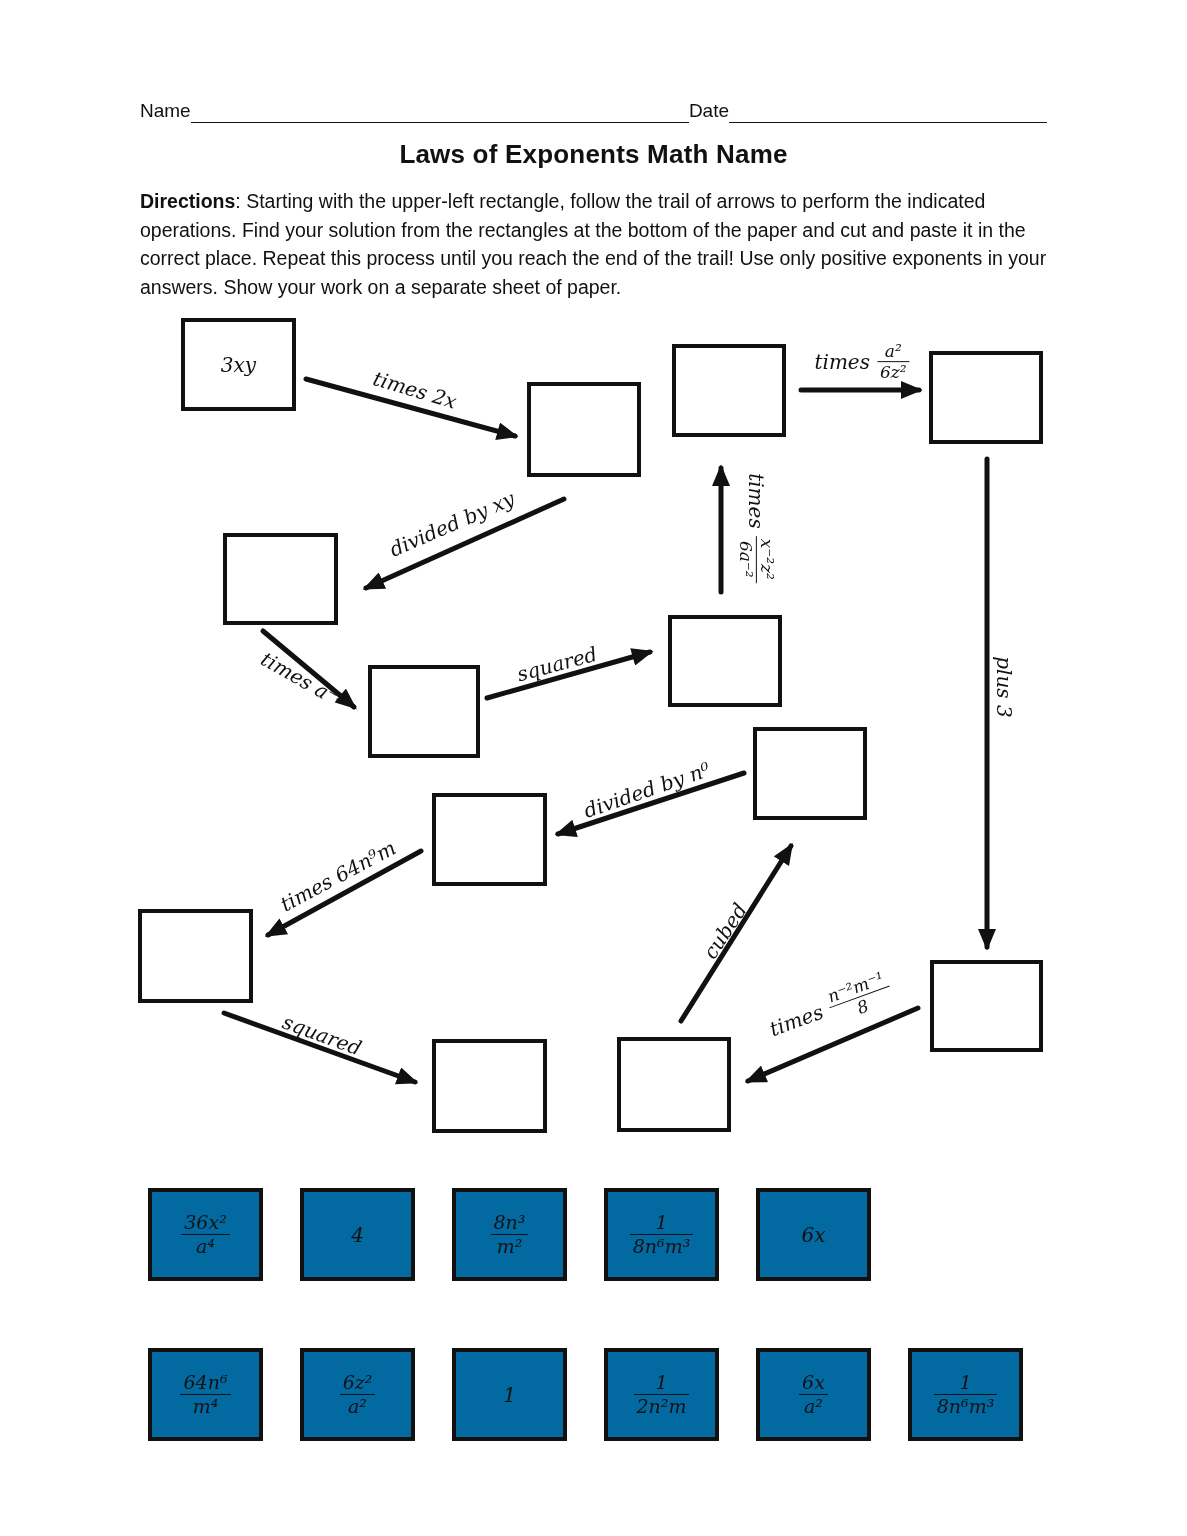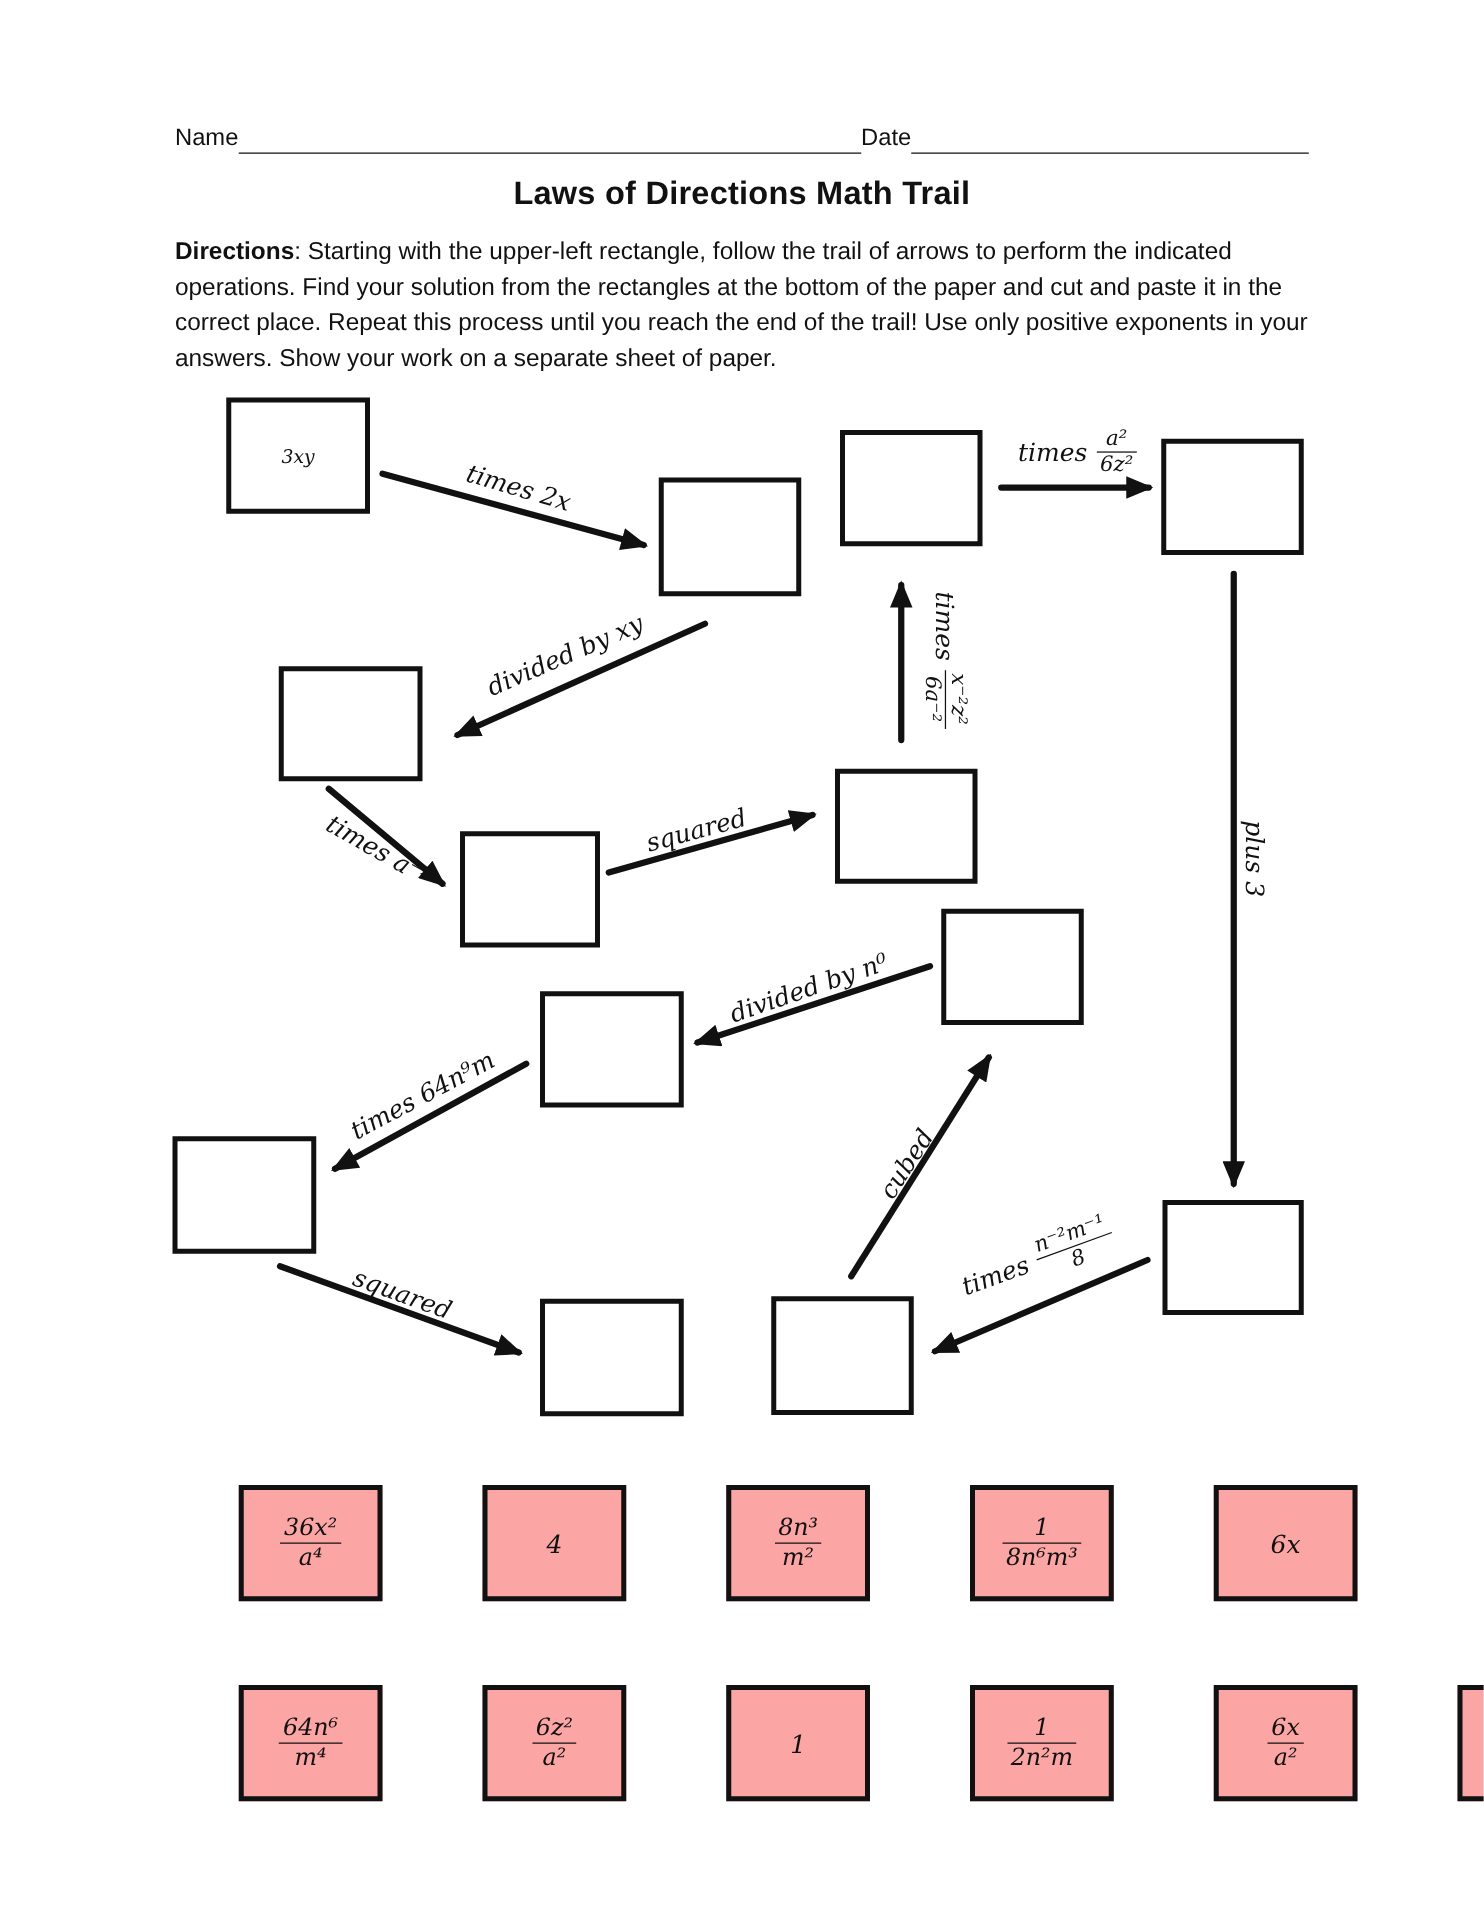--- a/index.html
+++ b/index.html
@@ -16,34 +16,34 @@
   .hline.l2 { flex:314; }
   
   .title { position:absolute; top:139px; left:0; width:100%; text-align:center;
            font-size:26px; font-weight:bold; letter-spacing:.2px; }
   
   .dirs { position:absolute; top:187px; left:140px; width:910px; font-size:19.5px; line-height:28.5px; }
   .dirs b { font-weight:bold; }
   
   .tbox { position:absolute; border:4px solid #111; background:#fff;
           display:flex; align-items:center; justify-content:center; }
-  .mtx { font-family:"DejaVu Serif", serif; font-style:italic; font-size:15px; color:#111; }
+  .mtx { font-family:"DejaVu Serif", serif; font-style:italic; font-size:20px; color:#111; }
   
   .albl { position:absolute; white-space:nowrap; display:flex; align-items:center; gap:7px;
           font-family:"DejaVu Serif", serif; font-style:italic; font-size:20px; color:#111; }
   .albl .ltx { white-space:pre; }
   
   .vfrac { display:inline-flex; flex-direction:column; align-items:center; line-height:1.08; }
   .vfrac .fbar { display:block; width:100%; height:0; border-top:1.8px solid #111; margin:1px 0; }
   .vfrac .fnum, .vfrac .fden { padding:0 3px; font-size:17px; font-family:"DejaVu Serif", serif; font-style:italic; }
   
   .answer-row { position:absolute; left:148px; display:flex; gap:37px; }
   .row1 { top:1188px; } .row2 { top:1348px; }
-  .tile { width:115px; height:93px; border:4px solid #111; background:#fca5a5;
-          display:flex; align-items:center; justify-content:center;margin-left:43px; }
+  .tile { width:115px; height:93px; border:4px solid #111; background:#0369a1;
+          display:flex; align-items:center; justify-content:center; }
   .tile .mtx { font-size:20px; }
   .tile .vfrac .fnum, .tile .vfrac .fden { font-size:19px; }
   
   .arrows { position:absolute; left:0; top:0; width:1187px; height:1536px; pointer-events:none; }
   .arrows line { stroke:#111; stroke-width:5; stroke-linecap:round; }
   .arrows path { fill:#111; }
   
   .foot { position:absolute; top:1446px; left:0; width:100%; text-align:center; font-size:19px; color:#222; }
 </style>
 </head>
@@ -51,21 +51,21 @@
 
 <div class="page">
 
   <div class="hdr">
     <span class="hlabel">Name</span>
     <span class="hline l1"></span>
     <span class="hlabel">Date</span>
     <span class="hline l2"></span>
   </div>
 
-  <div class="title">Laws of Directions Math Trail</div>
+  <div class="title">Laws of Exponents Math Name</div>
 
   <p class="dirs"><b>Directions</b><span>: Starting with the upper-left rectangle, follow the trail of arrows to perform the indicated operations.  Find your solution from the rectangles at the bottom of the paper and cut and paste it in the correct place.  Repeat this process until you reach the end of the trail!  Use only positive exponents in your answers. Show your work on a separate sheet of paper.</span></p>
 
   <svg class="arrows" viewBox="0 0 1187 1536">
     <defs>
       <marker id="ah" markerUnits="userSpaceOnUse" markerWidth="22" markerHeight="18" viewBox="0 0 12 10" refX="10" refY="5" orient="auto">
         <path d="M0,0 L12,5 L0,10 Z"></path>
       </marker>
     </defs>
     <line x1="306" y1="379" x2="515" y2="436" marker-end="url(#ah)"></line>

